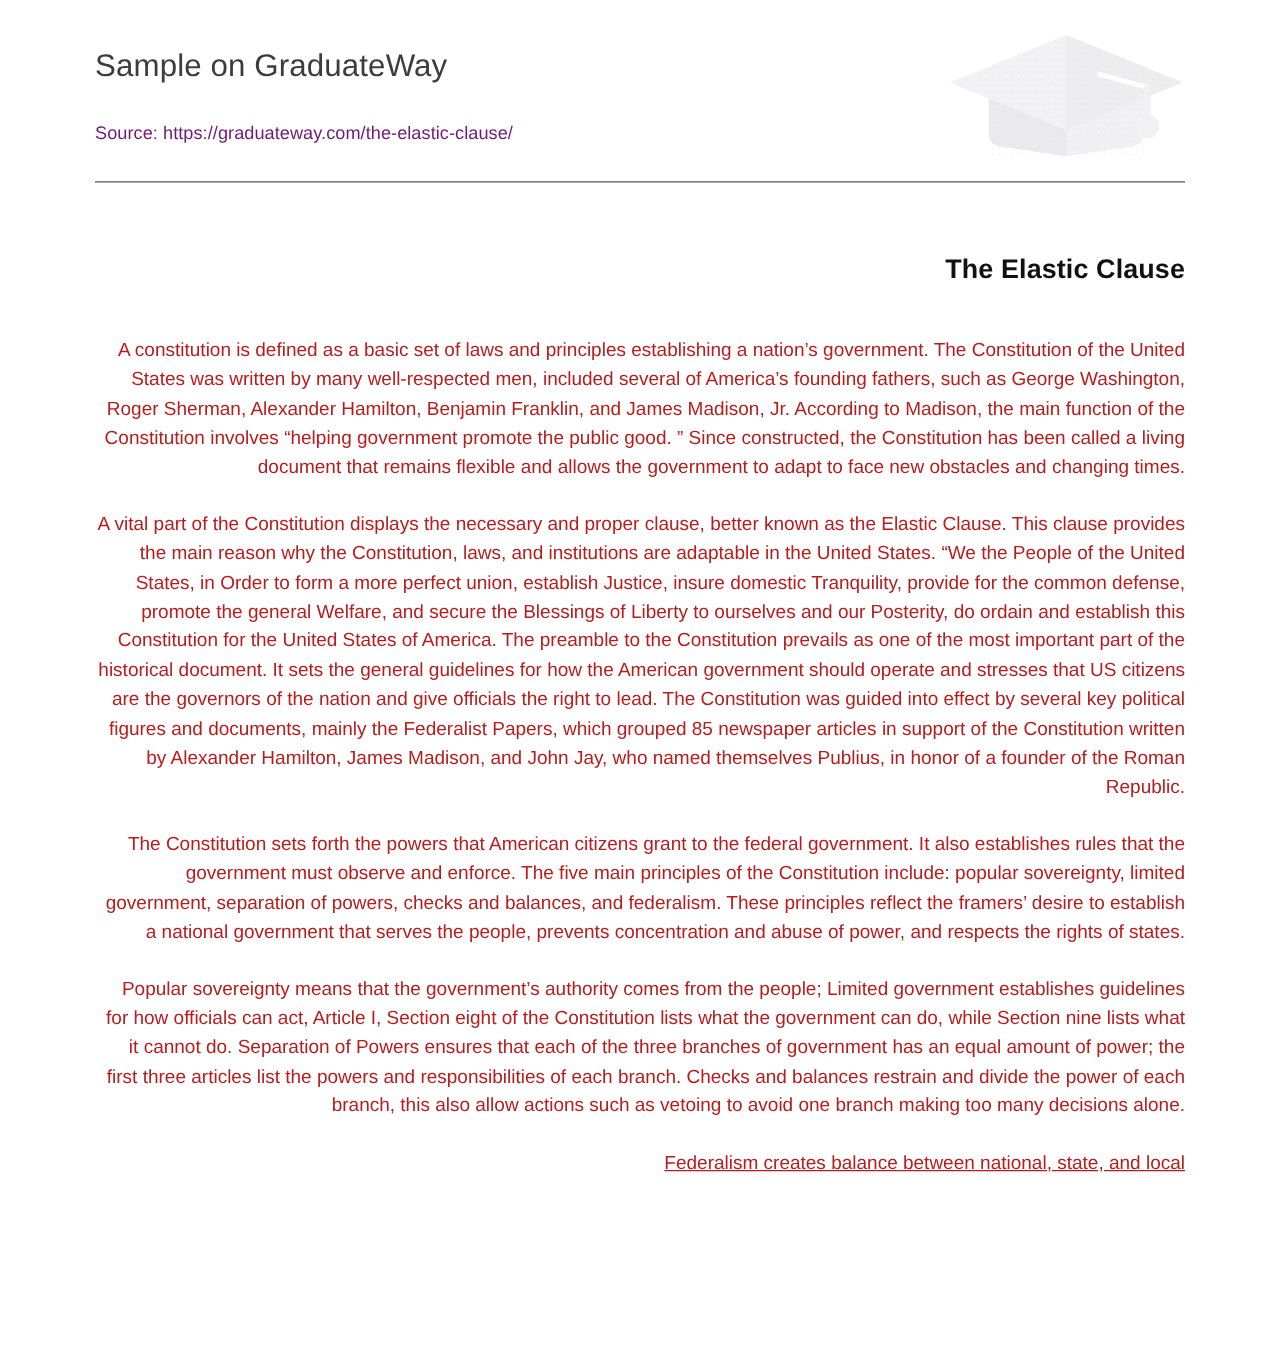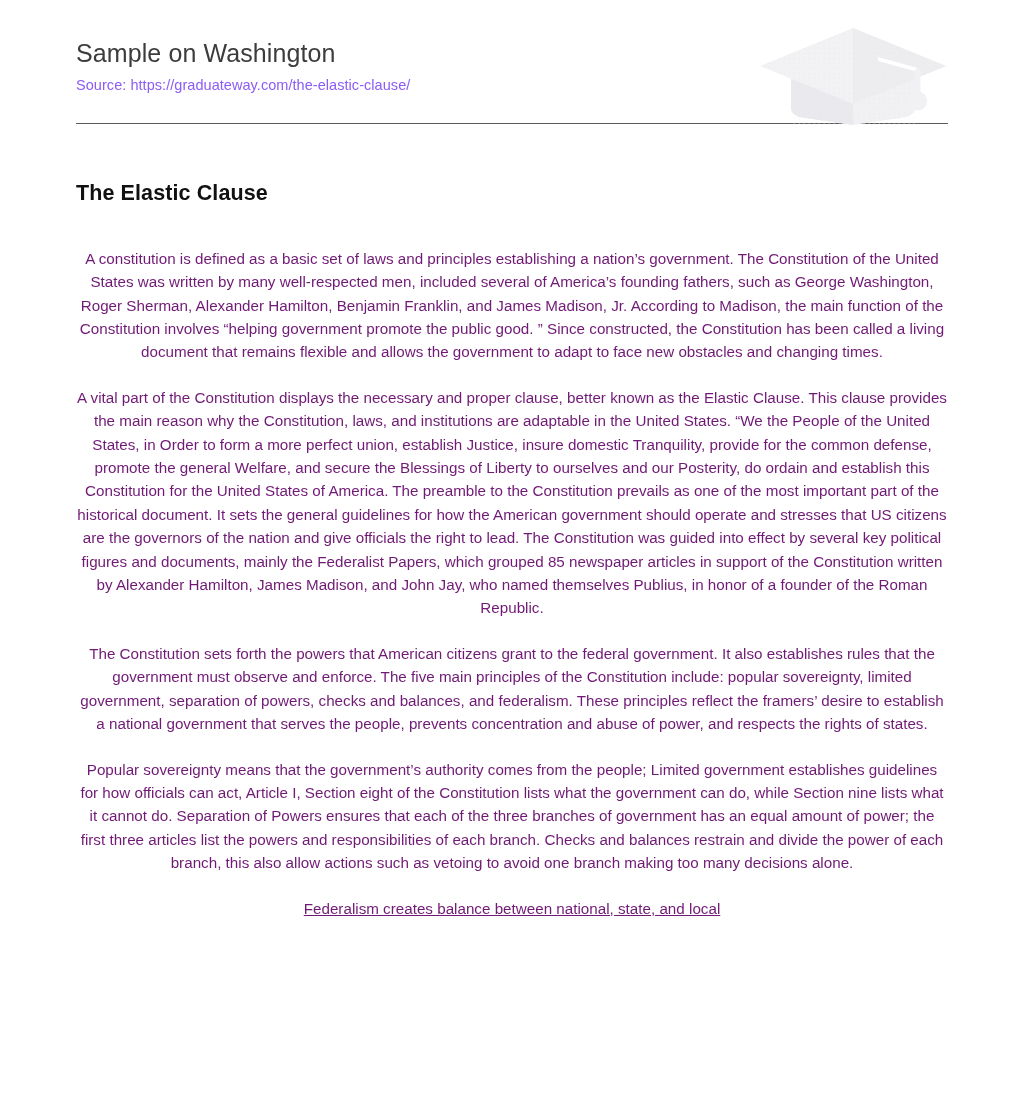--- a/index.html
+++ b/index.html
@@ -31,24 +31,24 @@
   }
   .site-name {
     font-size: 25px;
     font-weight: 400;
     color: #3c3c3c;
     letter-spacing: 0.1px;
     line-height: 1.2;
     margin: 0;
   }
   .source-line {
-    margin: 8px 0 0 0;
+    margin: 30px 0 0 0;
     font-size: 14.5px;
     font-weight: 400;
-    color: #8b5cf6;
+    color: #701a75;
     letter-spacing: 0.05px;
     line-height: 1.3;
   }
 
   
   .brand-logo {
     position: absolute;
     top: 22px;
     right: 0px;
     width: 190px;
@@ -67,40 +67,40 @@
     border: 0;
     border-top: 1.6px solid #5a5a5a;
     width: 872px;
     height: 0;
   }
 
   
   .doc-title {
     margin: 0;
     padding-top: 56px;
-    text-align: left;
+    text-align: right;
     font-size: 21.5px;
     font-weight: 700;
     color: #111111;
     letter-spacing: 0.1px;
     line-height: 1.3;
   }
 
   
   .doc-body {
     padding-top: 39px;
   }
   .doc-body p {
     margin: 0 0 22px 0;
     font-size: 15.2px;
     font-weight: 400;
-    color: #701a75;
+    color: #b91c1c;
     line-height: 1.54;
     letter-spacing: 0.005px;
-    text-align: center;
+    text-align: right;
   }
   .doc-body p:last-child {
     margin-bottom: 0;
     text-decoration: underline;
   }
 </style>
 </head>
 <body>
 
 <div class="page">
@@ -122,21 +122,21 @@
         <path d="M95 6 L188 44 L95 82 L2 44 Z" fill="#f2f2f4"></path>
         <path d="M95 6 L188 44 L95 82 Z" fill="#ededf0"></path>
         <path d="M95 6 L188 44 L95 82 L2 44 Z" fill="url(#dots)" opacity="0.5"></path>
 
         <path d="M120 35 L160 46 L160 50 L120 39 Z" fill="#ffffff"></path>
         <rect x="157" y="46" width="5.5" height="28" rx="2.6" fill="#f1f1f3"></rect>
         <circle cx="159.8" cy="79" r="9.5" fill="#f1f1f3"></circle>
       </svg>
     </div>
 
-    <h1 class="site-name">Sample on Washington</h1>
+    <h1 class="site-name">Sample on GraduateWay</h1>
 
     <p class="source-line">Source: https://graduateway.com/the-elastic-clause/</p>
   </div>
 
   <hr class="divider">
 
   <h2 class="doc-title">The Elastic Clause</h2>
 
   <div class="doc-body">
     <p>A constitution is defined as a basic set of laws and principles establishing a nation’s government. The Constitution of the United States was written by many well-respected men, included several of America’s founding fathers, such as George Washington, Roger Sherman, Alexander Hamilton, Benjamin Franklin, and James Madison, Jr. According to Madison, the main function of the Constitution involves “helping government promote the public good. ” Since constructed, the Constitution has been called a living document that remains flexible and allows the government to adapt to face new obstacles and changing times.</p>

